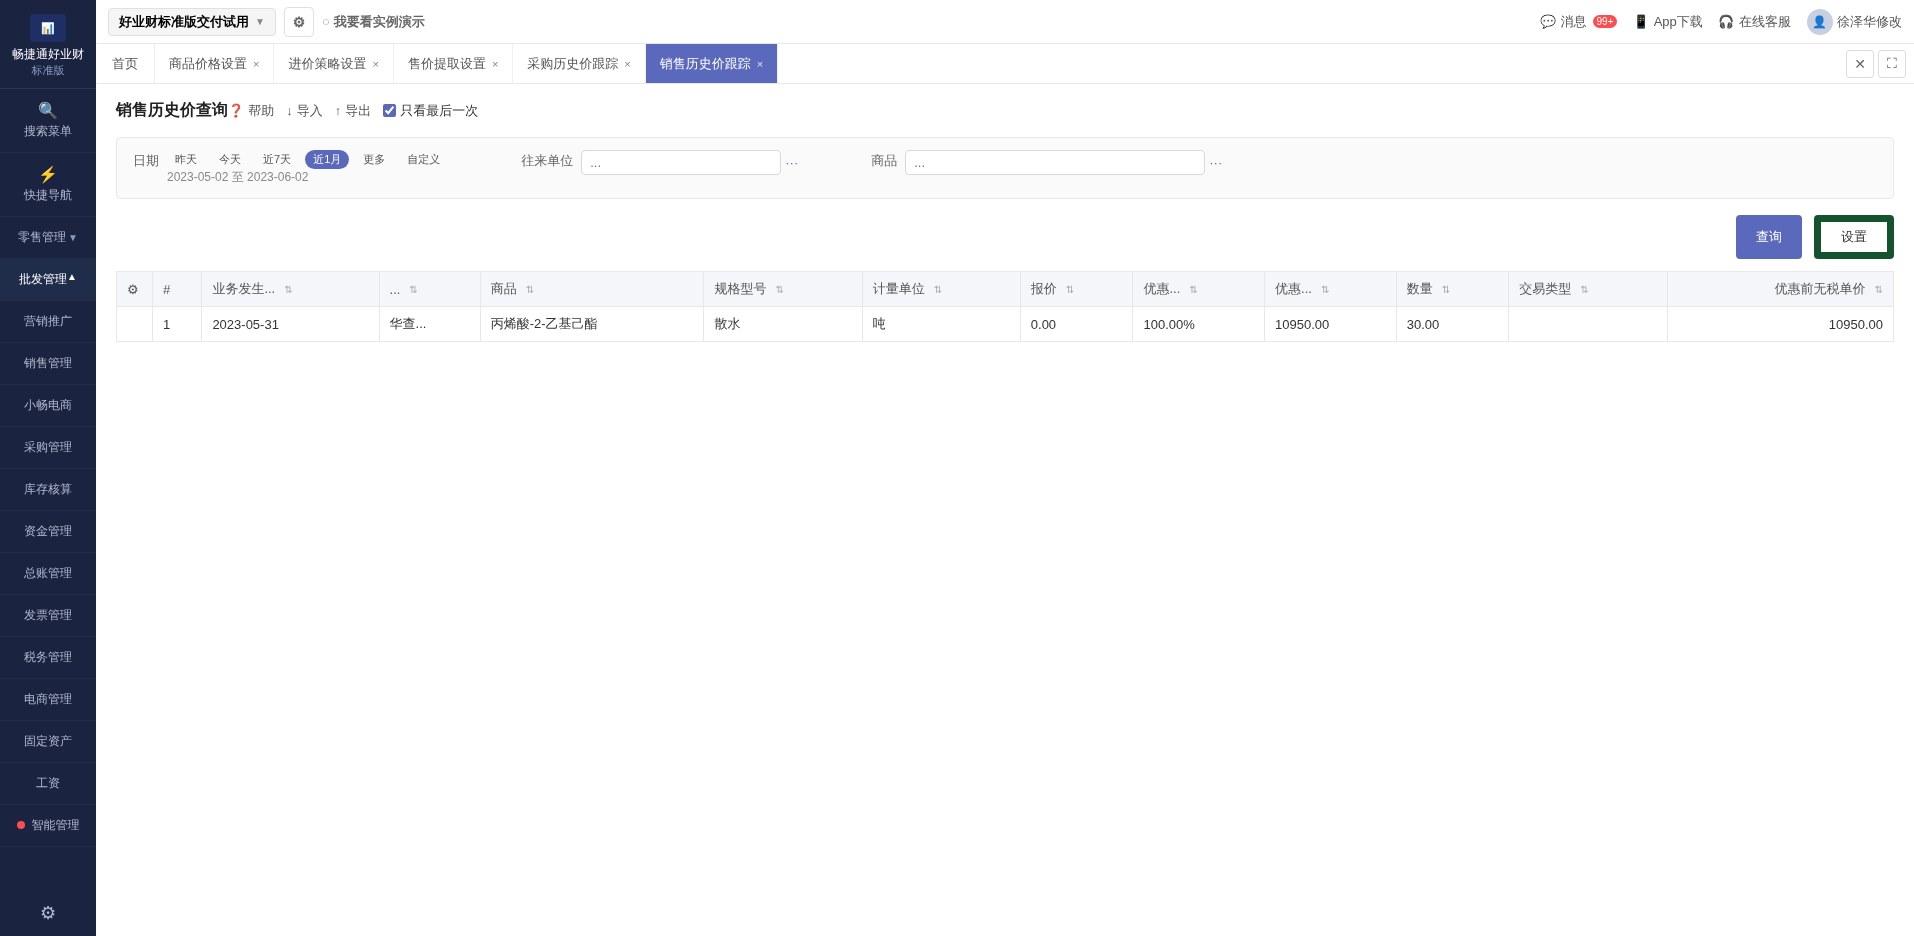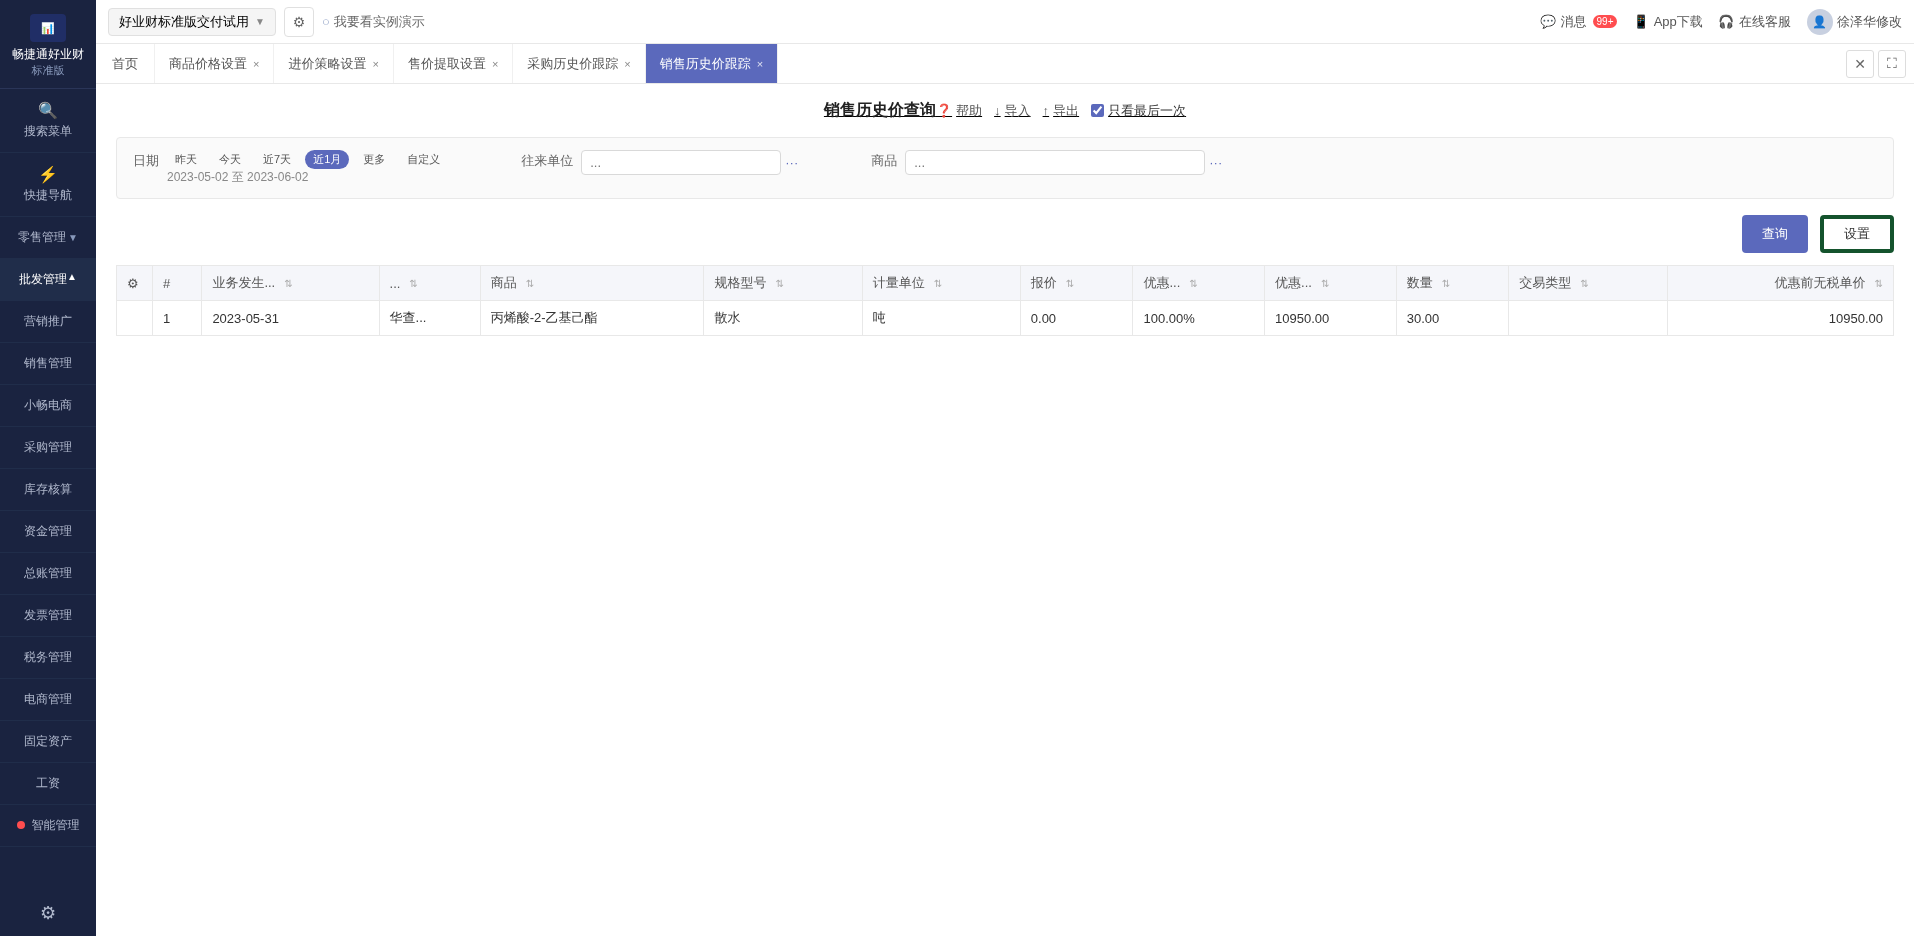--- a/index.html
+++ b/index.html
@@ -72,20 +72,21 @@
       padding: 0 12px;
       height: 44px;
       border-bottom: 1px solid #e8e8e8;
       gap: 8px;
     }
     .topbar-left {
       display: flex;
       align-items: center;
       gap: 8px;
       flex: 1;
+      font-weight: bold;
     }
     .app-selector {
       display: flex;
       align-items: center;
       gap: 6px;
       background: #f5f5f5;
       border: 1px solid #e0e0e0;
       border-radius: 4px;
       padding: 4px 10px;
       cursor: pointer;
@@ -163,23 +164,22 @@
       background: #fff;
       margin: 0;
       overflow-y: auto;
       padding: 16px 20px;
     }
 
     
     .page-header {
       display: flex;
       align-items: center;
-      justify-content: center;
+      justify-content: flex-start;
       margin-bottom: 16px;
-      text-decoration: underline;
     }
     .page-title { font-size: 16px; font-weight: bold; color: #222; }
     .page-actions { display: flex; align-items: center; gap: 12px; }
     .page-action-item {
       display: flex; align-items: center; gap: 4px;
       color: #555; font-size: 13px; cursor: pointer;
     }
     .checkbox-item {
       display: flex; align-items: center; gap: 4px;
       font-size: 13px; color: #333;
@@ -226,21 +226,21 @@
       gap: 12px; margin-bottom: 12px;
     }
     .btn-primary {
       background: #5b69bc; color: #fff;
       border: none; border-radius: 4px;
       padding: 6px 20px; cursor: pointer;
       font-size: 13px;
     }
     .btn-default {
       background: #fff; color: #333;
-      border: 4px solid #14532d; border-radius: 4px;
+      border: 7px solid #14532d; border-radius: 4px;
       padding: 6px 20px; cursor: pointer;
       font-size: 13px;
     }
 
     
     .data-table {
       width: 100%; border-collapse: collapse;
       font-size: 13px;
     }
     .data-table th {

